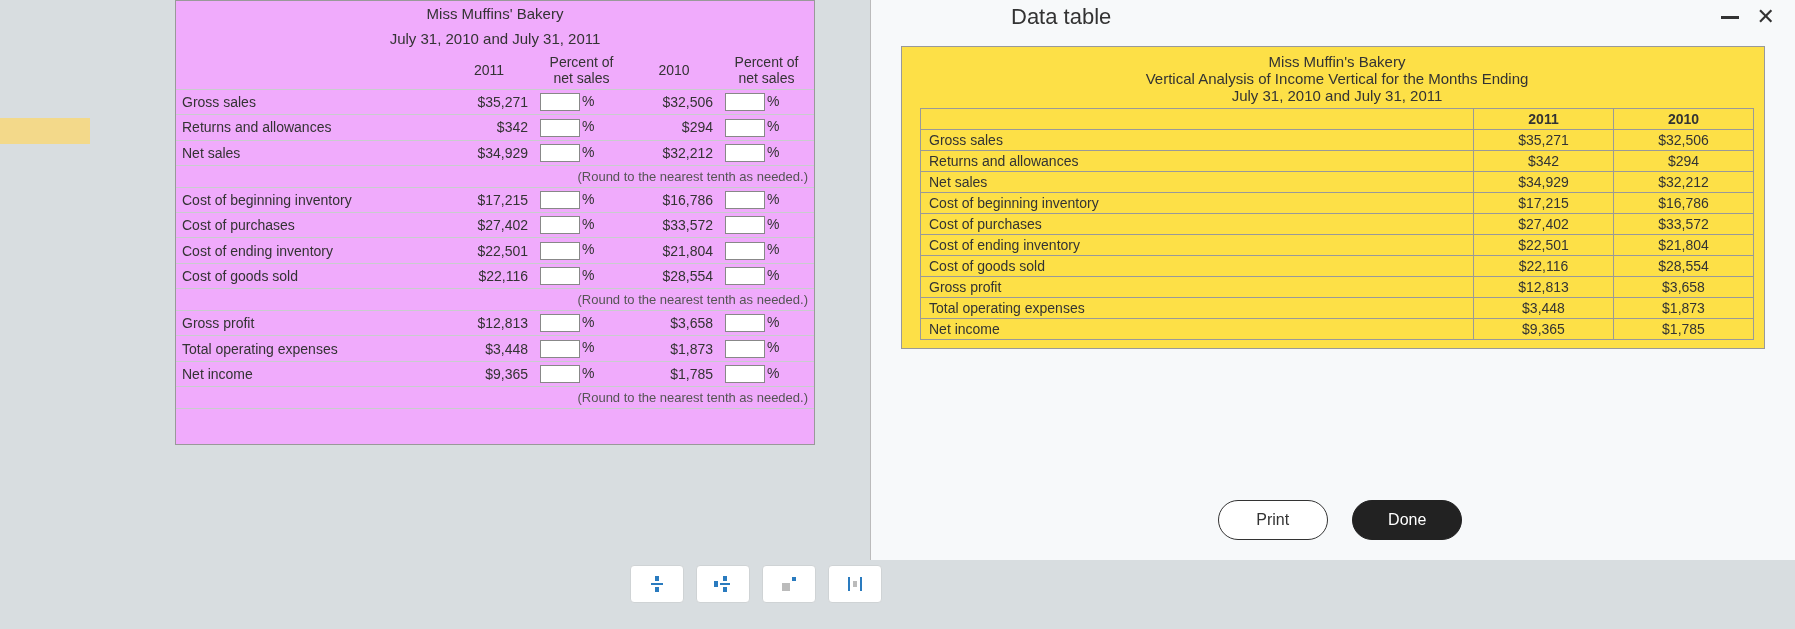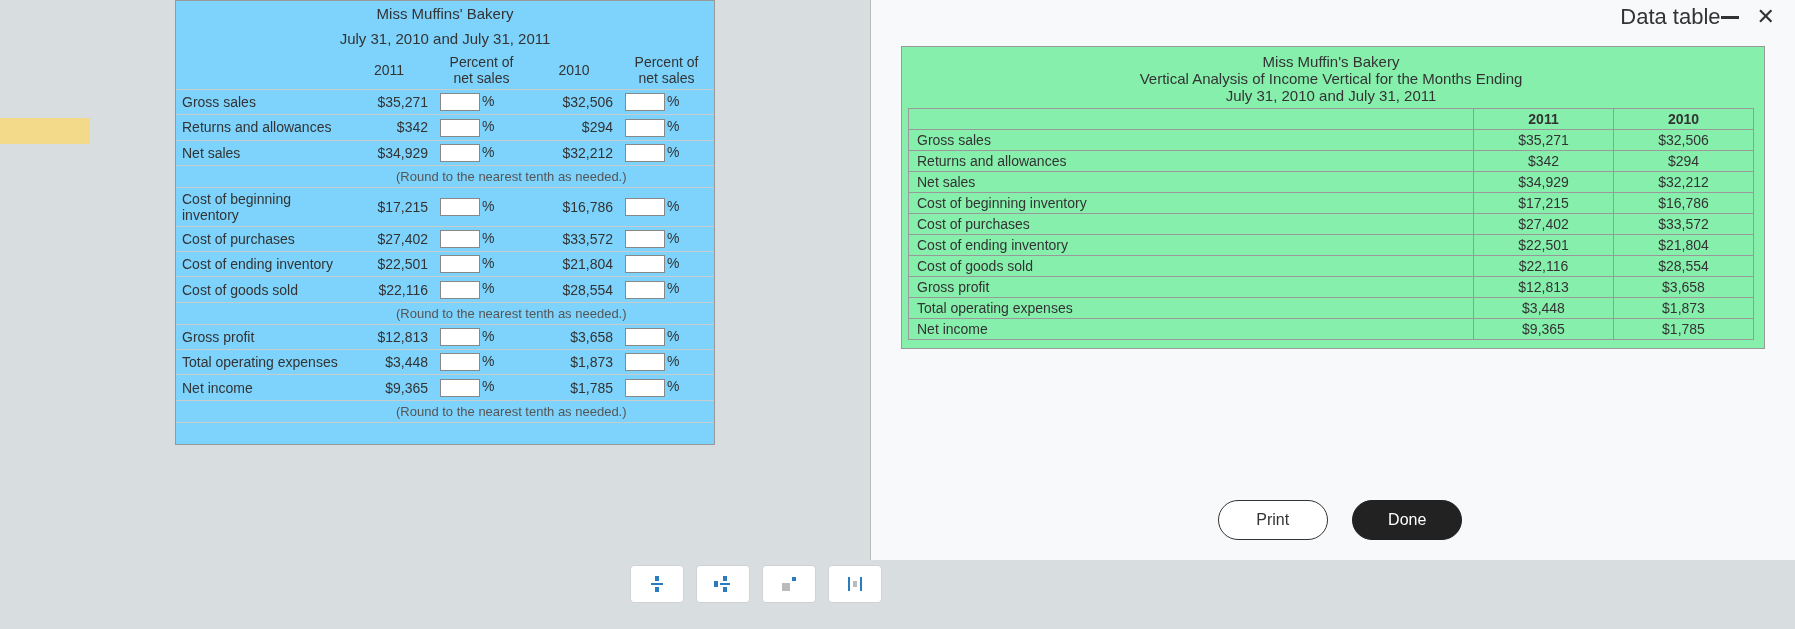--- a/index.html
+++ b/index.html
@@ -8,23 +8,23 @@
     background: #d8dde0;
     width: 1795px;
     height: 629px;
     position: relative;
     overflow: hidden;
   }
   .left-panel {
     position: absolute;
     left: 175px;
     top: 0;
-    width: 540px;
+    width: 640px;
     height: 445px;
-    background: #7dd3fc;
+    background: #f0abfc;
     border: 1px solid #999;
   }
   .left-panel .title-block {
     text-align: center;
     font-size: 15px;
     padding: 4px 0;
     color: #333;
   }
   .left-panel table {
     width: 100%;
@@ -47,53 +47,54 @@
     border: 1px solid #888;
     background: #fff;
     display: inline-block;
     vertical-align: middle;
     font-size: 12px;
   }
   .left-panel .pct-sym { display:inline-block; margin-left:2px; }
   .left-panel .note-row td {
     font-size: 13px;
     color: #555;
-    text-align: left;
+    text-align: right;
     padding-left: 220px;
     border-bottom: 1px solid #c8ccce;
   }
   .right-panel {
     position: absolute;
     left: 870px;
     top: 0;
     right: 0;
     height: 560px;
     background: #f7f9fa;
     border-left: 1px solid #bbb;
     padding: 0 20px;
   }
   .right-header {
     display: flex;
     align-items: center;
-    justify-content: flex-end;
+    justify-content: space-between;
     padding: 4px 0 16px 0;
+    gap: 11px;
   }
   .right-header-title {
     font-size: 22px;
     color: #333;
     padding-left: 120px;
   }
   .right-header-controls { display:flex; gap:18px; align-items:center; }
   .dash-icon { width:18px; height:3px; background:#333; }
   .x-icon { font-size:22px; color:#333; cursor:pointer; }
   .data-box {
     border: 1px solid #999;
-    background: #86efac;
+    background: #fde047;
     margin: 0 10px;
-    padding: 6px 10px 8px 6px;
+    padding: 6px 10px 8px 18px;
   }
   .data-box .db-title { text-align:center; font-size:15px; color:#333; }
   .data-box table { width:100%; border-collapse:collapse; font-size:14px; color:#333; margin-top:4px;}
   .data-box th { font-weight:bold; text-align:center; border:1px solid #999; padding:2px 6px;}
   .data-box td { border:1px solid #999; padding:2px 8px; }
   .data-box td.amount { text-align:center; width:140px; }
   .button-row {
     position:absolute;
     bottom: 20px;
     left:6px; right:0;

